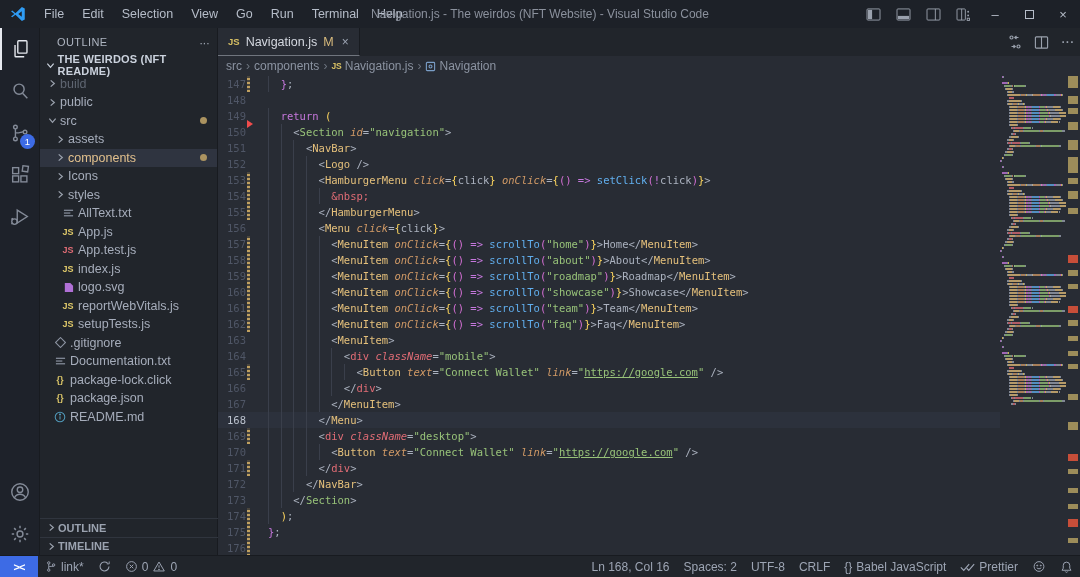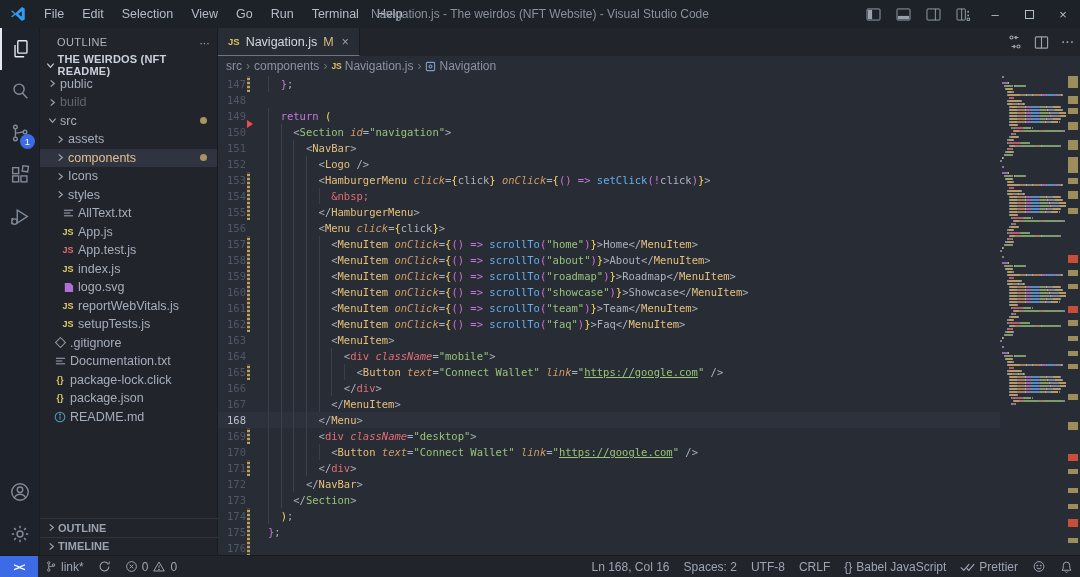--- a/index.html
+++ b/index.html
@@ -222,29 +222,29 @@
       </span>
     <span>THE WEIRDOS (NFT README)</span>
   </div>
   <div class="tree" id="tree">
       <div class="tree-row" style="padding-left: 6px;">
         <span class="chev">
           <svg width="9" height="9" viewBox="0 0 10 10" fill="none" stroke="#9aa1ad" stroke-width="1.4">
             <path d="M3 1.5l4 3.5-4 3.5"></path>
           </svg>
         </span>
-        <span class="lbl">public</span>
+        <span class="lbl muted">build</span>
       </div>
       <div class="tree-row" style="padding-left: 6px;">
         <span class="chev">
           <svg width="9" height="9" viewBox="0 0 10 10" fill="none" stroke="#9aa1ad" stroke-width="1.4">
             <path d="M3 1.5l4 3.5-4 3.5"></path>
           </svg>
         </span>
-        <span class="lbl muted">build</span>
+        <span class="lbl">public</span>
       </div>
       <div class="tree-row" style="padding-left: 6px;">
         <span class="chev">
           <svg width="9" height="9" viewBox="0 0 10 10" fill="none" stroke="#9aa1ad" stroke-width="1.4">
             <path d="M1.5 3l3.5 4 3.5-4"></path>
           </svg>
         </span>
         <span class="lbl">src</span>
         <span class="moddot"></span>
       </div>

